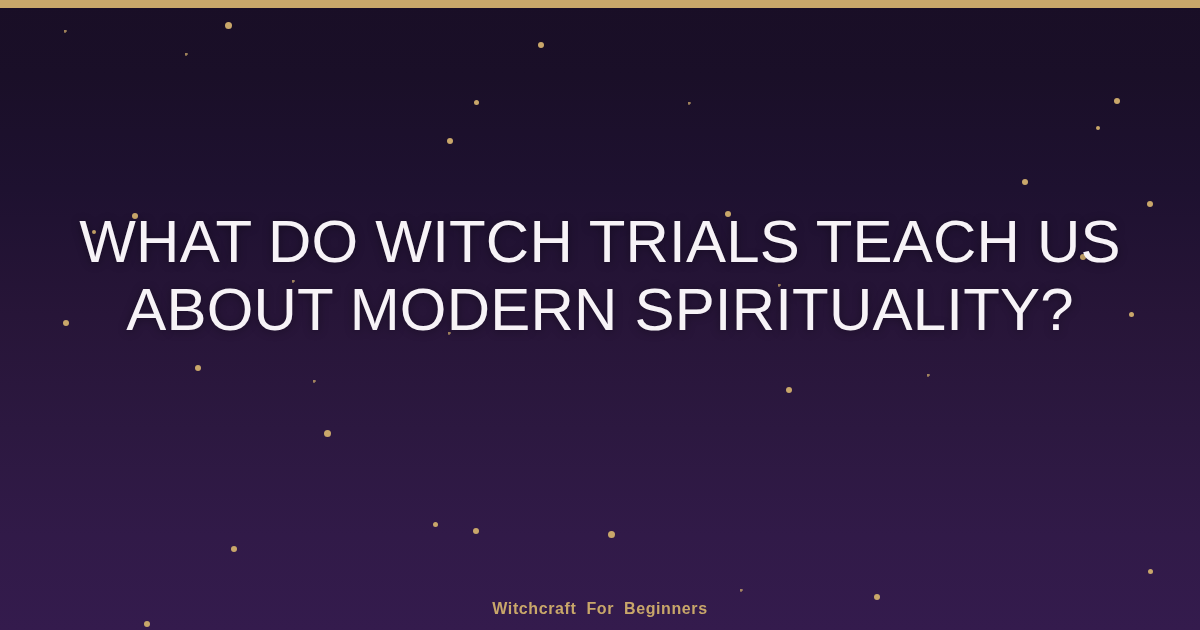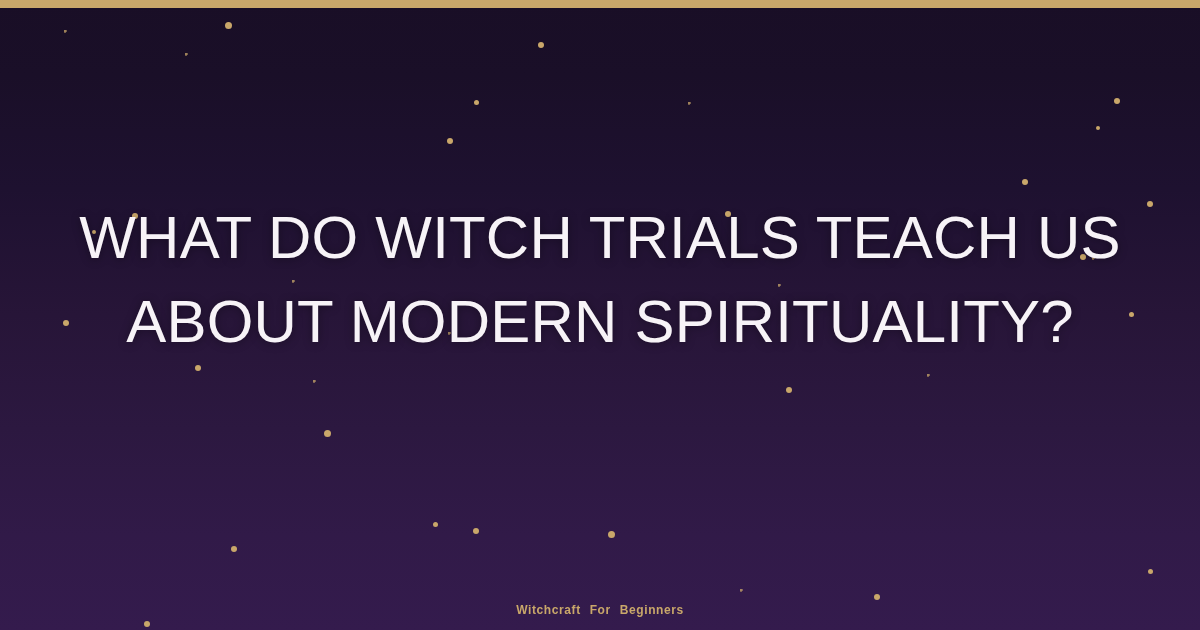--- a/index.html
+++ b/index.html
@@ -76,48 +76,48 @@
   
   #headline-wrap {
     position: absolute;
     left: 0;
     top: 196px;
     width: 1200px;
     z-index: 3;
     text-align: center;
   }
   #headline {
-    margin: 0;
+    margin: 12px;
     padding: 0 60px;
     color: #f7f3f7;
     font-family: "Liberation Sans", "DejaVu Sans", sans-serif;
     font-weight: 300;
     font-size: 60px;
-    line-height: 84px;
+    line-height: 68px;
     letter-spacing: 0.2px;
     text-transform: uppercase;
     white-space: pre-line;
     text-shadow: 0 1px 10px rgba(0,0,0,0.35);
   }
 
   
   #footer {
     position: absolute;
     left: 0;
     bottom: 12px;
     width: 1200px;
     z-index: 4;
     text-align: center;
   }
   #footer-brand {
     display: inline-block;
     color: #c9a76a;
     font-family: "Liberation Sans", "DejaVu Sans", sans-serif;
     font-weight: 700;
-    font-size: 12px;
+    font-size: 16px;
     letter-spacing: 0.6px;
     word-spacing: 5px;
   }
 </style>
 </head>
 <body>
 
 <div id="canvas">
 
   <div id="top-bar"></div>

